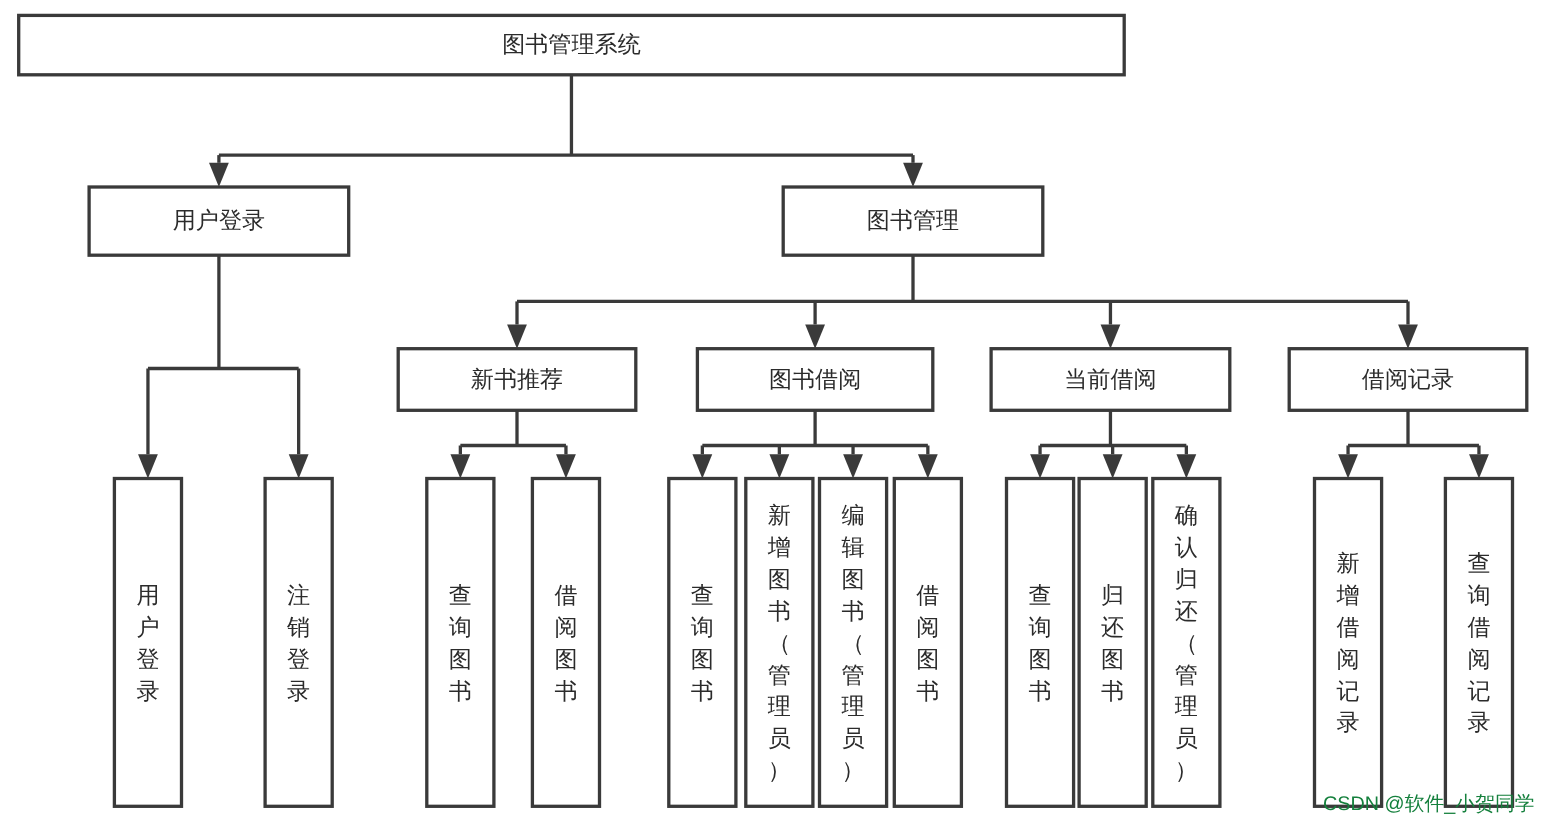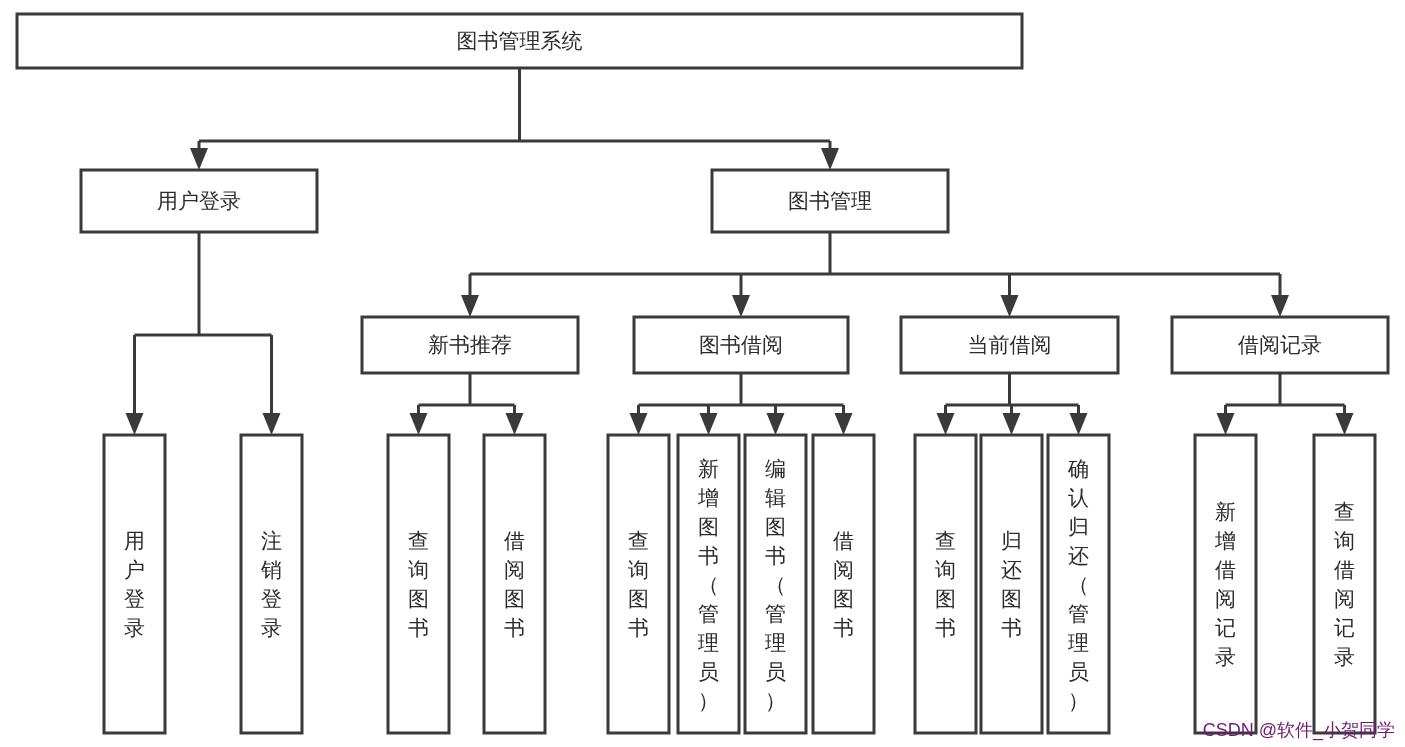--- a/index.html
+++ b/index.html
@@ -47,21 +47,21 @@
     font-size: 21px;
     fill: #2b2b2b;
     text-anchor: middle;
   }
   .watermark {
     position: absolute;
     right: 10px;
     bottom: 5px;
     font-family: "Liberation Sans", "DejaVu Sans", sans-serif;
     font-size: 18px;
-    color: #701a75;
+    color: #15803d;
     white-space: nowrap;
     user-select: none;
   }
 </style>
 </head>
 <body>
 
 <div id="diagram-root">
   <svg id="diagram-svg" width="1405" height="747" viewBox="0 0 1405 747" xmlns="http://www.w3.org/2000/svg">
       <g>

